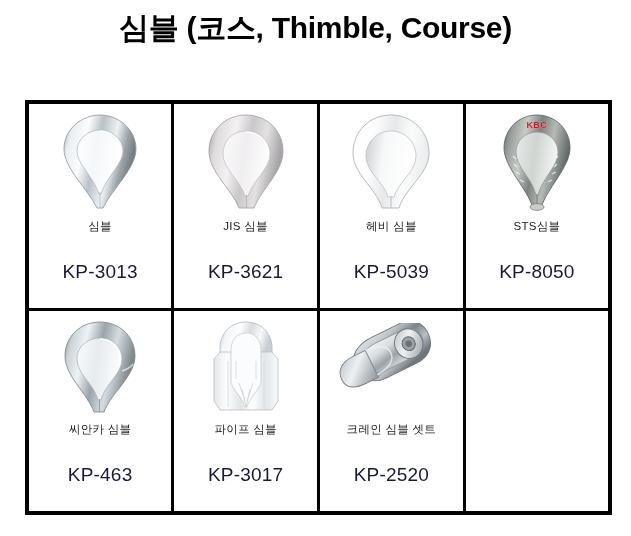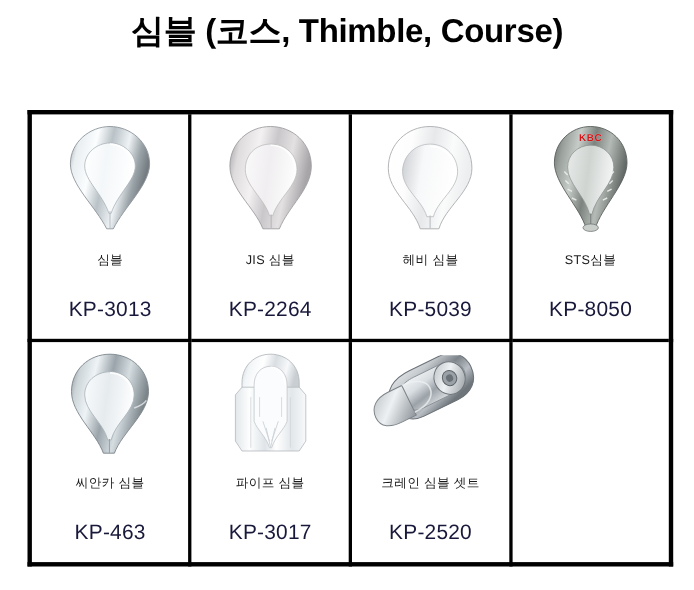--- a/index.html
+++ b/index.html
@@ -60,21 +60,21 @@
     justify-content: center;
     padding-top: 19px;
     text-align: center;
   }
   .row2 .img-wrap { height: 104px; }
 
   .label-kr {
     font-size: 11.5px;
     color: #1a1a1a;
     text-align: center;
-    margin-top: 17px;
+    margin-top: 7px;
     letter-spacing: 0.3px;
     white-space: nowrap;
   }
   .label-code {
     font-size: 19px;
     color: #18183a;
     text-align: center;
     margin-top: 27px;
     letter-spacing: 0.2px;
     white-space: nowrap;
@@ -162,21 +162,21 @@
                     <stop offset="100%" stop-color="#fdfdfd"></stop>
                   </linearGradient>
                 </defs>
                 <path d="M40 3 C60 3 77 18 77 39 C77 60 56 76 48 96 L33 96 C25 76 3 60 3 39 C3 18 20 3 40 3 Z" fill="url(#g2o)" stroke="#9e9ca0" stroke-width="0.8"></path>
                 <path d="M40 19 C54 19 64 29 64 42 C64 57 47 68 42 84 L39 84 C34 68 17 57 17 42 C17 29 26 19 40 19 Z" fill="url(#g2i)" stroke="#bdbbbd" stroke-width="0.7"></path>
                 <path d="M40 20 C53 20 62 30 62 42" fill="none" stroke="#ffffff" stroke-width="1.5" opacity="0.8"></path>
                 <path d="M40.5 96 L40.5 83" stroke="#b9b7b9" stroke-width="1"></path>
               </svg>
             </div>
             <div class="label-kr">JIS 심블</div>
-            <div class="label-code">KP-2264</div>
+            <div class="label-code">KP-3621</div>
           </div>
         </td>
 
         <td>
           <div class="cell-inner">
             <div class="img-wrap">
               <svg class="thimble" width="82" height="100" viewBox="0 0 82 100">
                 <defs>
                   <linearGradient id="g3o" x1="0" y1="0" x2="1" y2="0.2">
                     <stop offset="0%" stop-color="#ffffff"></stop>

